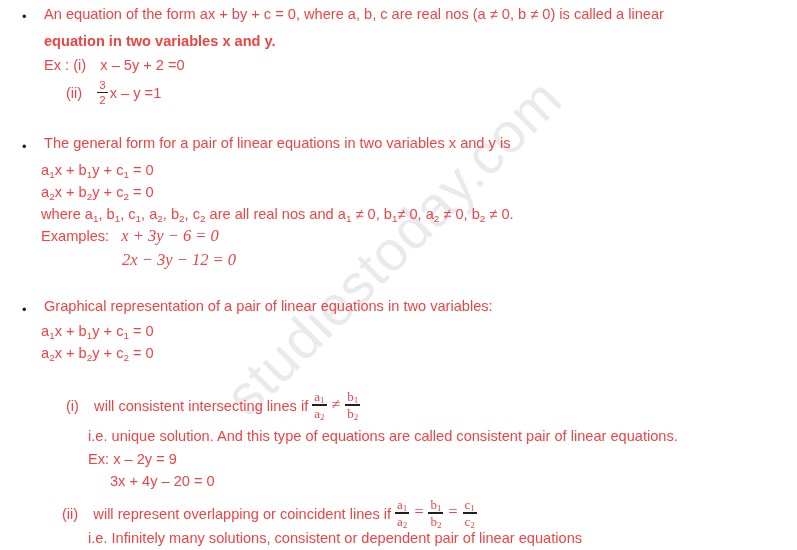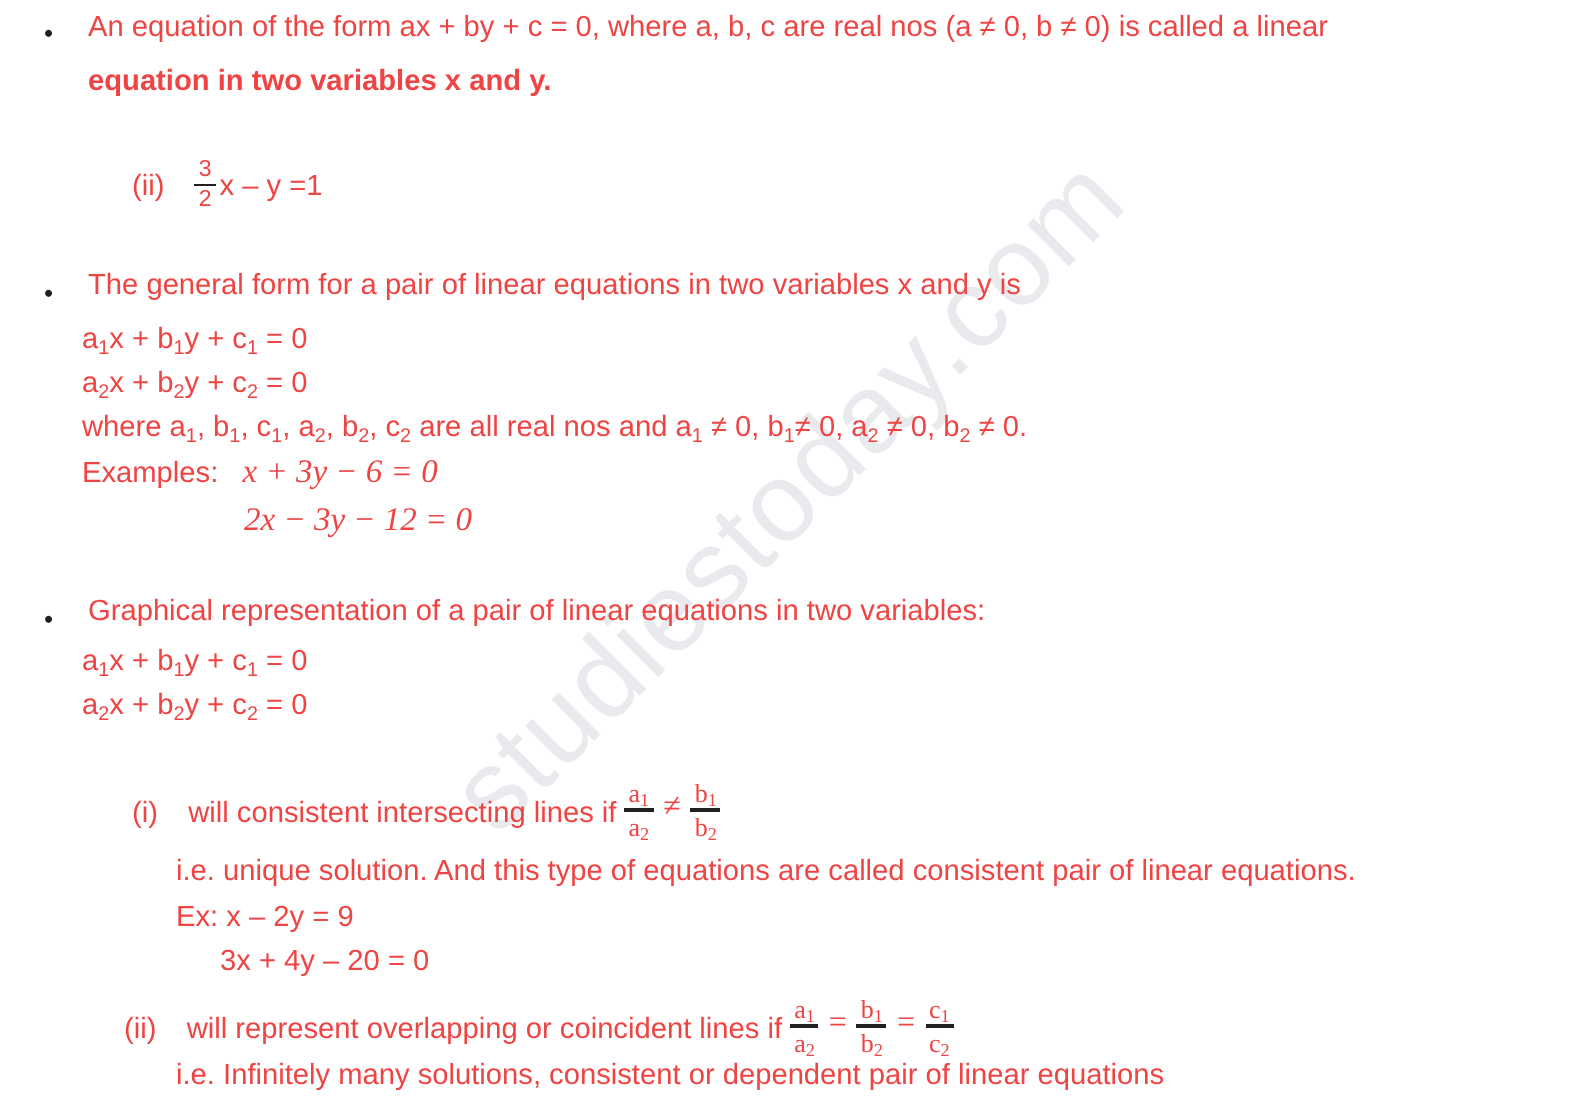--- a/index.html
+++ b/index.html
@@ -139,20 +139,25 @@
 </div>
 
 <div id="page">
 
   <span class="bullet-dot" style="left:22px; top:10px;">•</span>
 
   <div class="line" style="left:44px; top:7px;">An equation of the form ax + by + c = 0, where a, b, c are real nos (a ≠ 0, b ≠ 0) is called a linear</div>
 
   <div class="line" style="left:44px; top:34px;font-weight:bold;">equation in two variables x and y.</div>
 
+  <div class="line" style="left:44px; top:58px;">
+    <span>Ex : (i)</span>
+    <span style="display:inline-block;width:6px;"></span>
+    <span>x – 5y + 2 =0</span>
+  </div>
 
   <div class="line" style="left:66px; top:80px;">
     <span>(ii)</span>
     <span style="display:inline-block;width:5px;"></span>
     <span class="frac sfrac">
       <span class="fnum">3</span>
       <span class="fbar"></span>
       <span class="fden">2</span>
     </span><span>x – y =1</span>
   </div>

